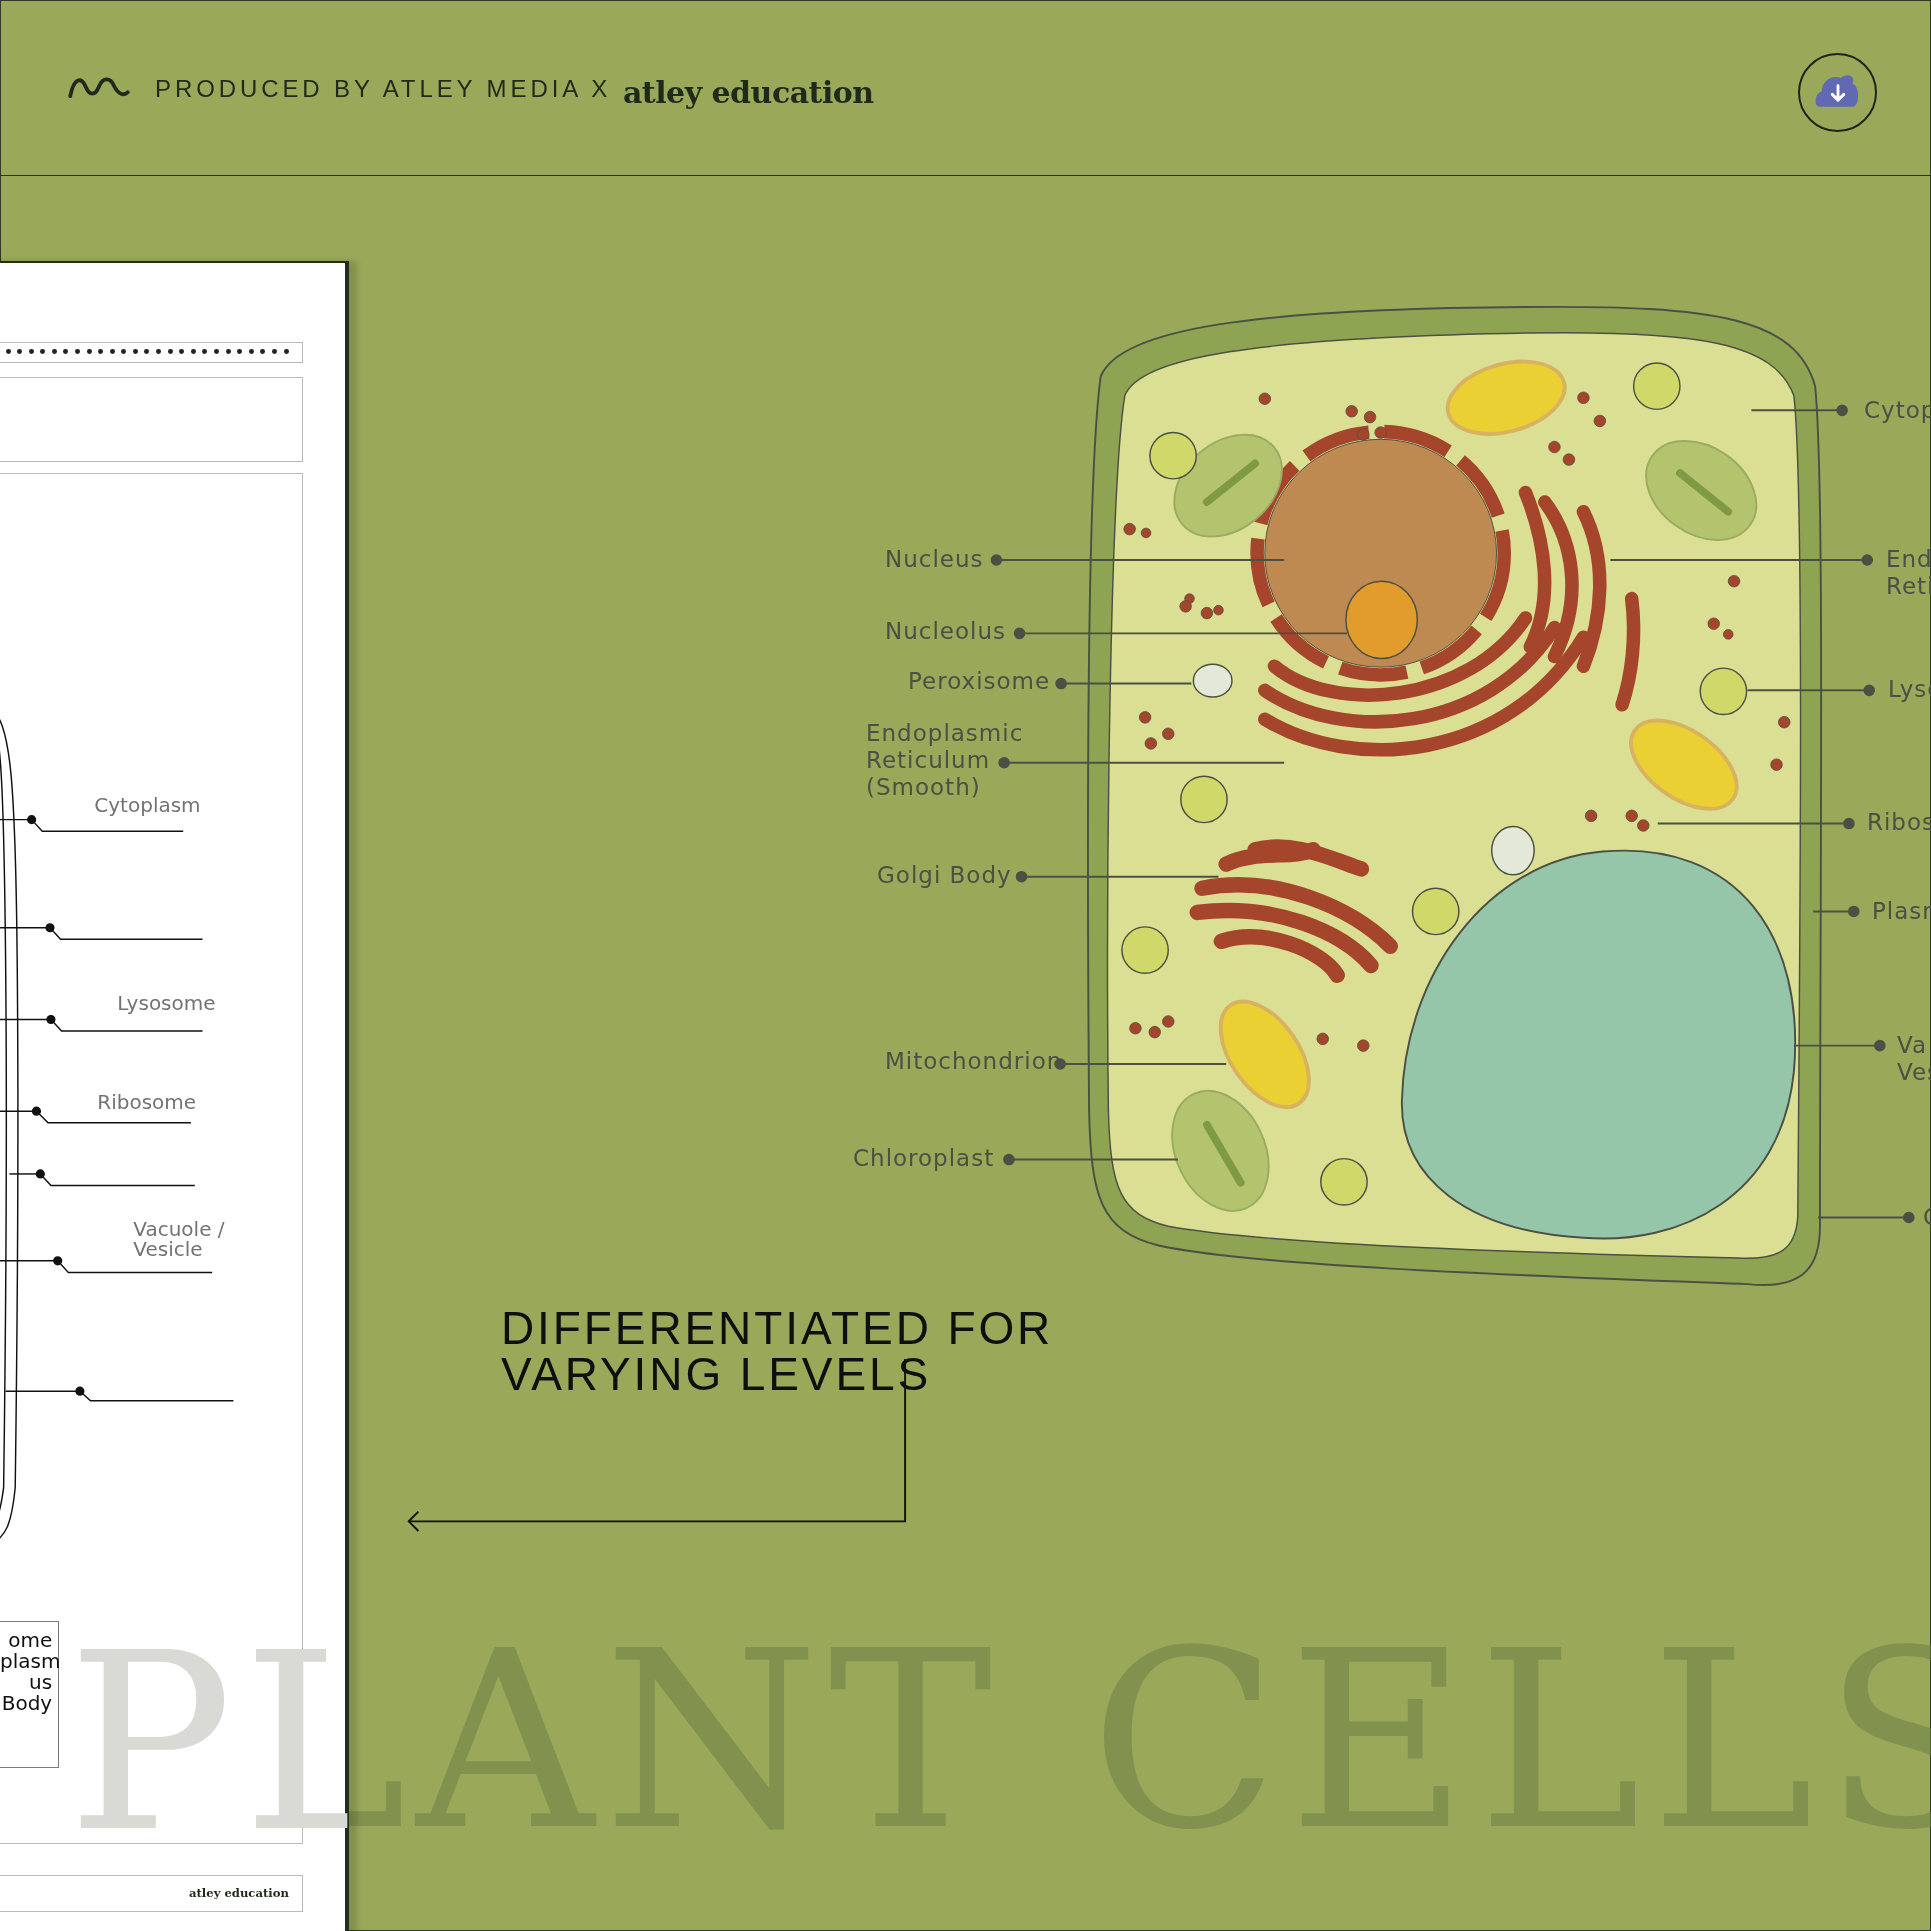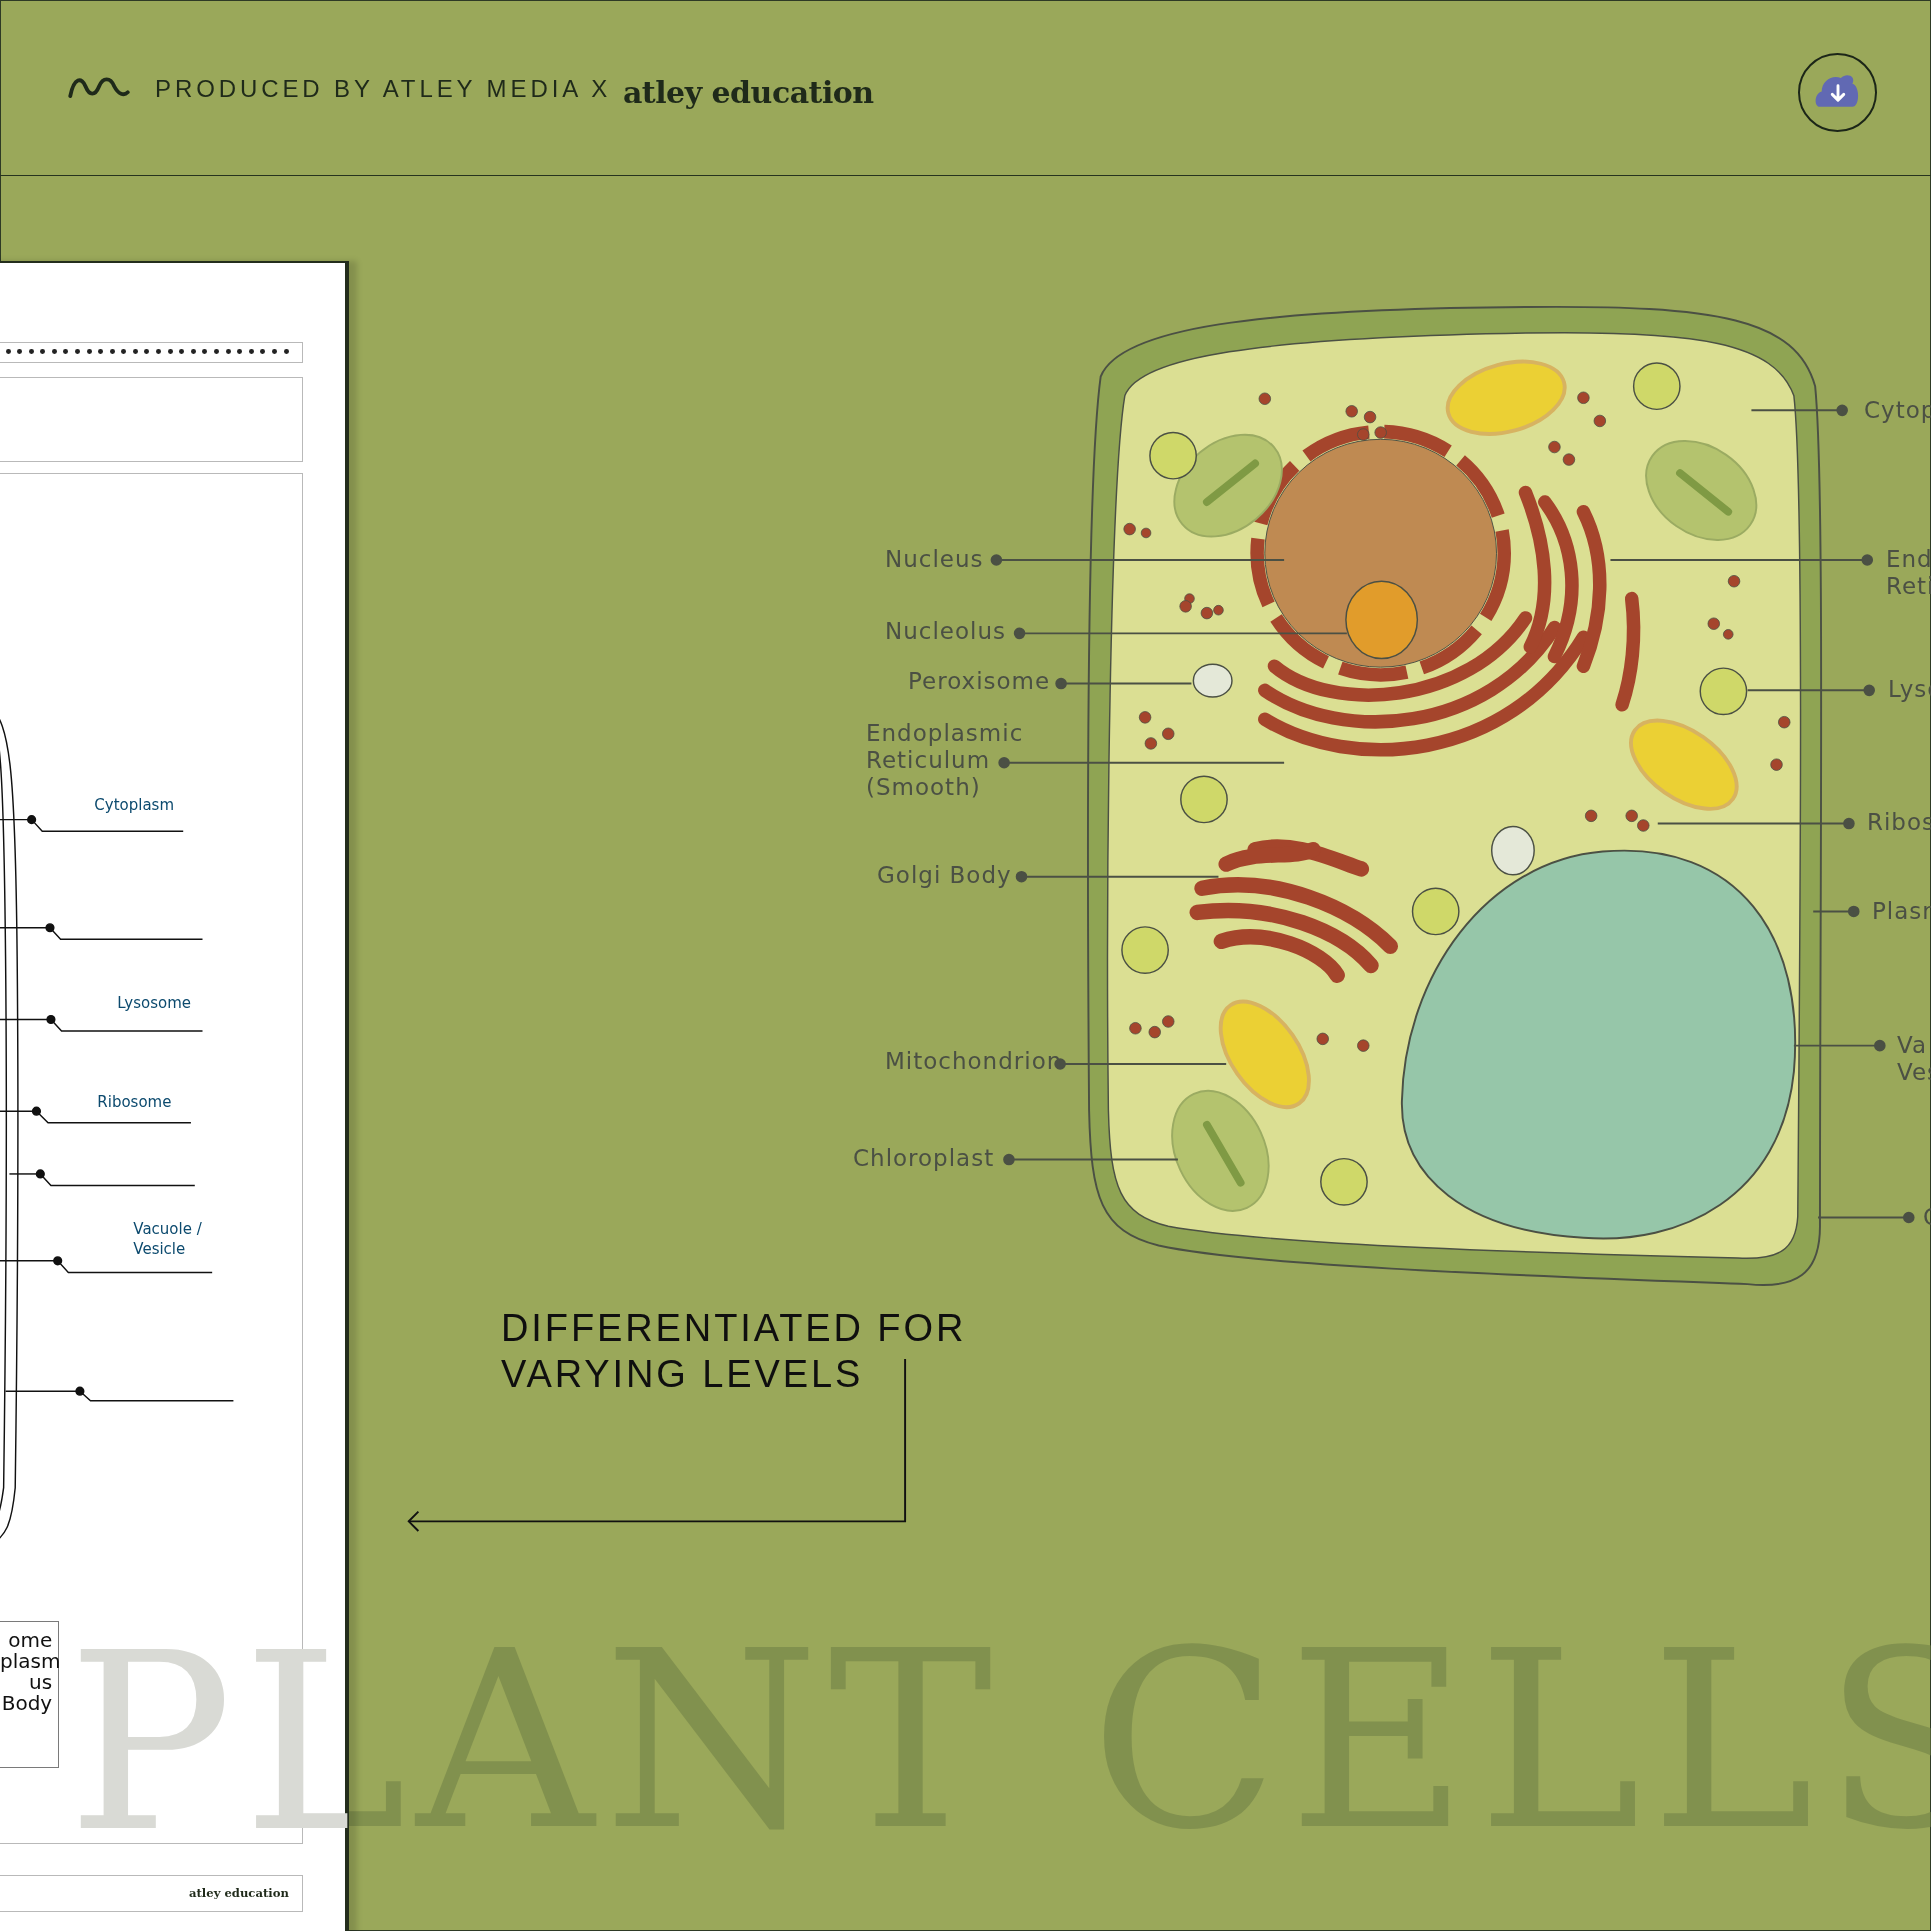--- a/index.html
+++ b/index.html
@@ -15,28 +15,28 @@
   .download-btn svg { position:absolute; left:13.5px; top:17.4px; }
 
   .worksheet { position:absolute; left:-9.7px; top:261px; width:355px; height:1680px; background:#ffffff; border-right:4.8px solid #232d1c; border-top:2.9px solid #232d1c; box-shadow: 7.7px 0 5.8px rgba(0,0,0,0.15); }
   .ws-strip { position:absolute; left:0; width:312px; border:1.9px solid #b9b9b9; border-left:none; }
   .ws-dots { top:79px; height:19.3px; overflow:hidden; }
   .ws-dots span { position:absolute; top:5.8px; width:4.8px; height:4.8px; border-radius:50%; background:#222; }
   .ws-namebox { top:114px; height:83px; }
   .ws-main { top:210px; height:1369px; }
   .ws-footer { top:1612px; height:35px; }
   .ws-footer .edu { position:absolute; right:13.5px; top:9.7px; font-family:"DejaVu Serif", serif; font-weight:bold; font-size:11.6px; color:#1f2a1a; }
-  .ws-label { position:absolute; font-family:"DejaVu Sans", sans-serif; font-size:15px; color:#0c4a6e; line-height:20px; }
+  .ws-label { position:absolute; font-family:"DejaVu Sans", sans-serif; font-size:20px; color:#737373; line-height:20px; }
   .wordbank { position:absolute; left:0; top:1618px; width:58px; height:145px; border:1px solid #7a7a7a; border-left:none; }
   .wordbank div { font-size:20px; line-height:21px; color:#111; text-align:right; padding-right:5.8px; }
 
   .watermark { position:absolute; left:68px; top:1598px; font-family:"DejaVu Serif", serif; font-size:246px; letter-spacing:9.7px; color:rgba(110,125,70,0.55); white-space:nowrap; transform:scaleX(1.0); }
   .watermark-page { position:absolute; left:68px; top:1598px; font-family:"DejaVu Serif", serif; font-size:246px; letter-spacing:9.7px; color:#d9dad5; white-space:nowrap; clip-path: inset(0 calc(100% - 280px) 0 0); }
 
-  .callout { position:absolute; left:501px; top:1305px; font-family:"Liberation Sans", sans-serif; font-size:38px; letter-spacing:2.9px; line-height:46px; color:#0f0f0f; }
+  .callout { position:absolute; left:501px; top:1305px; font-family:"Liberation Sans", sans-serif; font-size:46px; letter-spacing:2.9px; line-height:46px; color:#0f0f0f; }
 
   .cell-label { position:absolute; font-family:"DejaVu Sans", sans-serif; font-size:23px; color:#4b5044; letter-spacing:1px; line-height:27px; }
 </style>
 </head>
 <body>
 
 <div class="frame"></div>
 
 <div class="header">
   <div class="brand">

